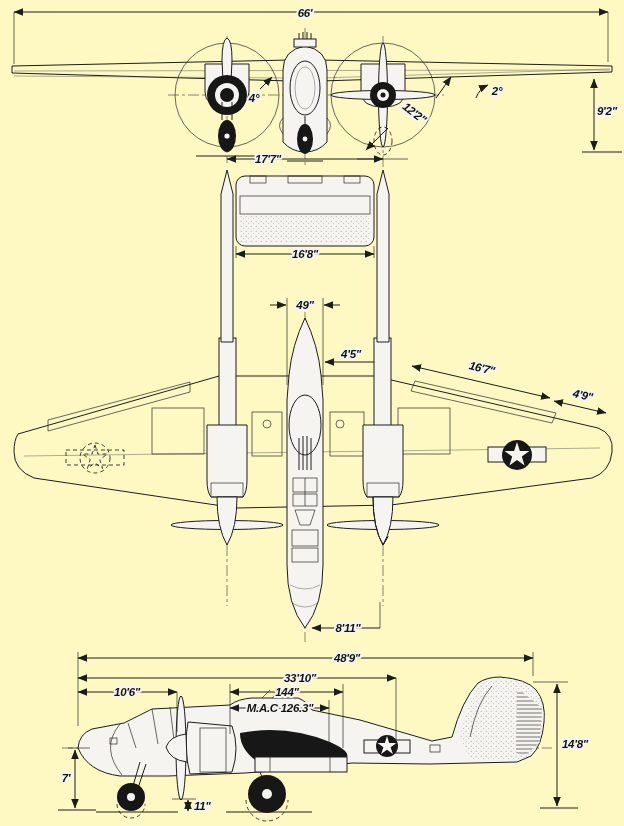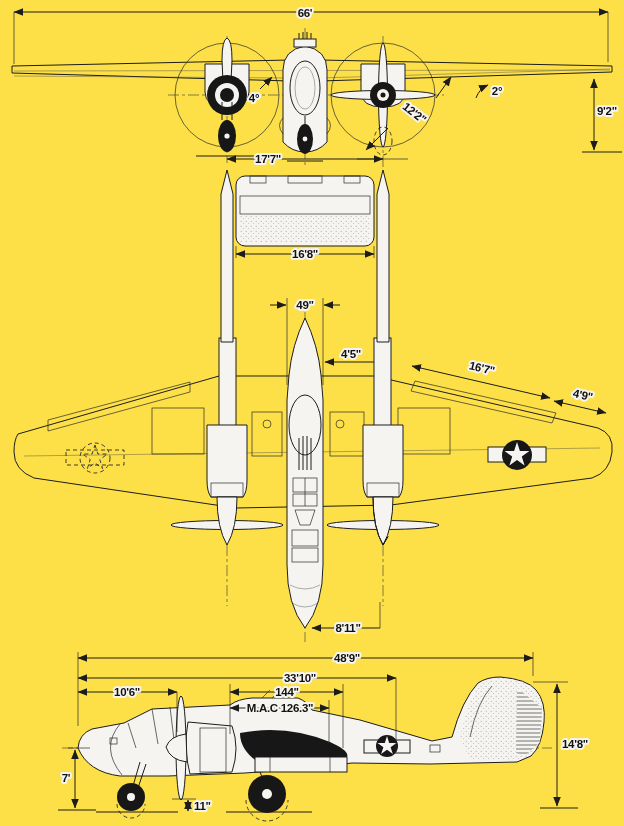--- a/index.html
+++ b/index.html
@@ -1,17 +1,17 @@
 <!DOCTYPE html>
 <html><head>
 <meta charset="utf-8">
 <style>
   html,body{margin:0;padding:0;background:#e8e8e6;}
-  .sheet{position:relative;width:624px;height:826px;background:#fde047;overflow:hidden;
-         font-family:"Liberation Sans", sans-serif;}
+  .sheet{position:relative;width:624px;height:826px;background:#fef9c3;overflow:hidden;
+         font-family:"Liberation Sans", sans-serif;font-style:italic;}
   svg{display:block}
   .ln{stroke:#1c1c1c;stroke-width:1;fill:none;}
   .thin{stroke:#2a2a2a;stroke-width:.7;fill:none;}
   .lite{stroke:#4a4a4a;stroke-width:.55;fill:none;opacity:.8;}
   .cl{stroke:#333;stroke-width:.7;fill:none;stroke-dasharray:11 3 3 3;opacity:.85;}
   .dsh{stroke:#2a2a2a;stroke-width:.9;fill:none;stroke-dasharray:4 3;}
   .wht{fill:#f5f4f0;}
   .ink{fill:#171717;}
   .dim{font-family:"Liberation Sans", sans-serif;font-size:11.5px;font-weight:bold;fill:#111;
        letter-spacing:-0.3px;paint-order:stroke;stroke:#f5f4f0;stroke-width:4px;stroke-linejoin:round;}

